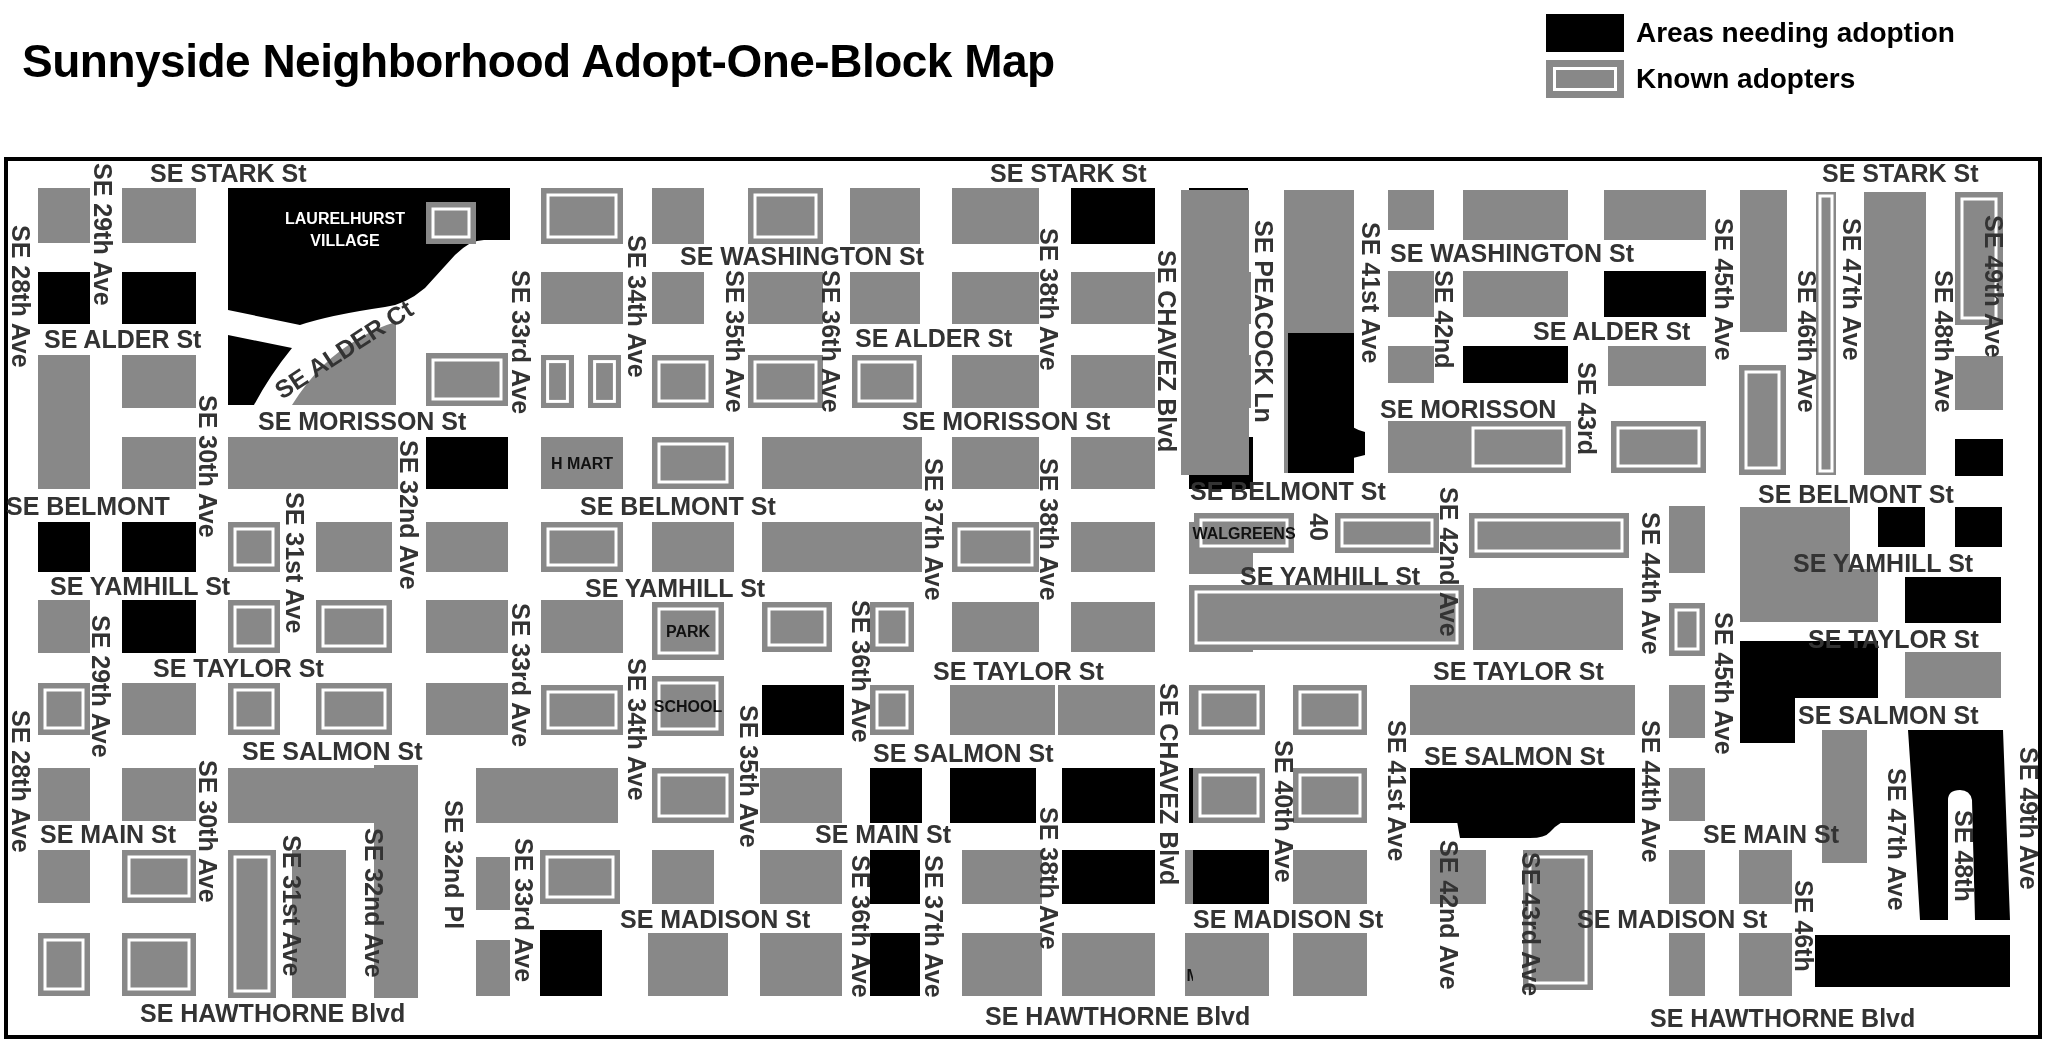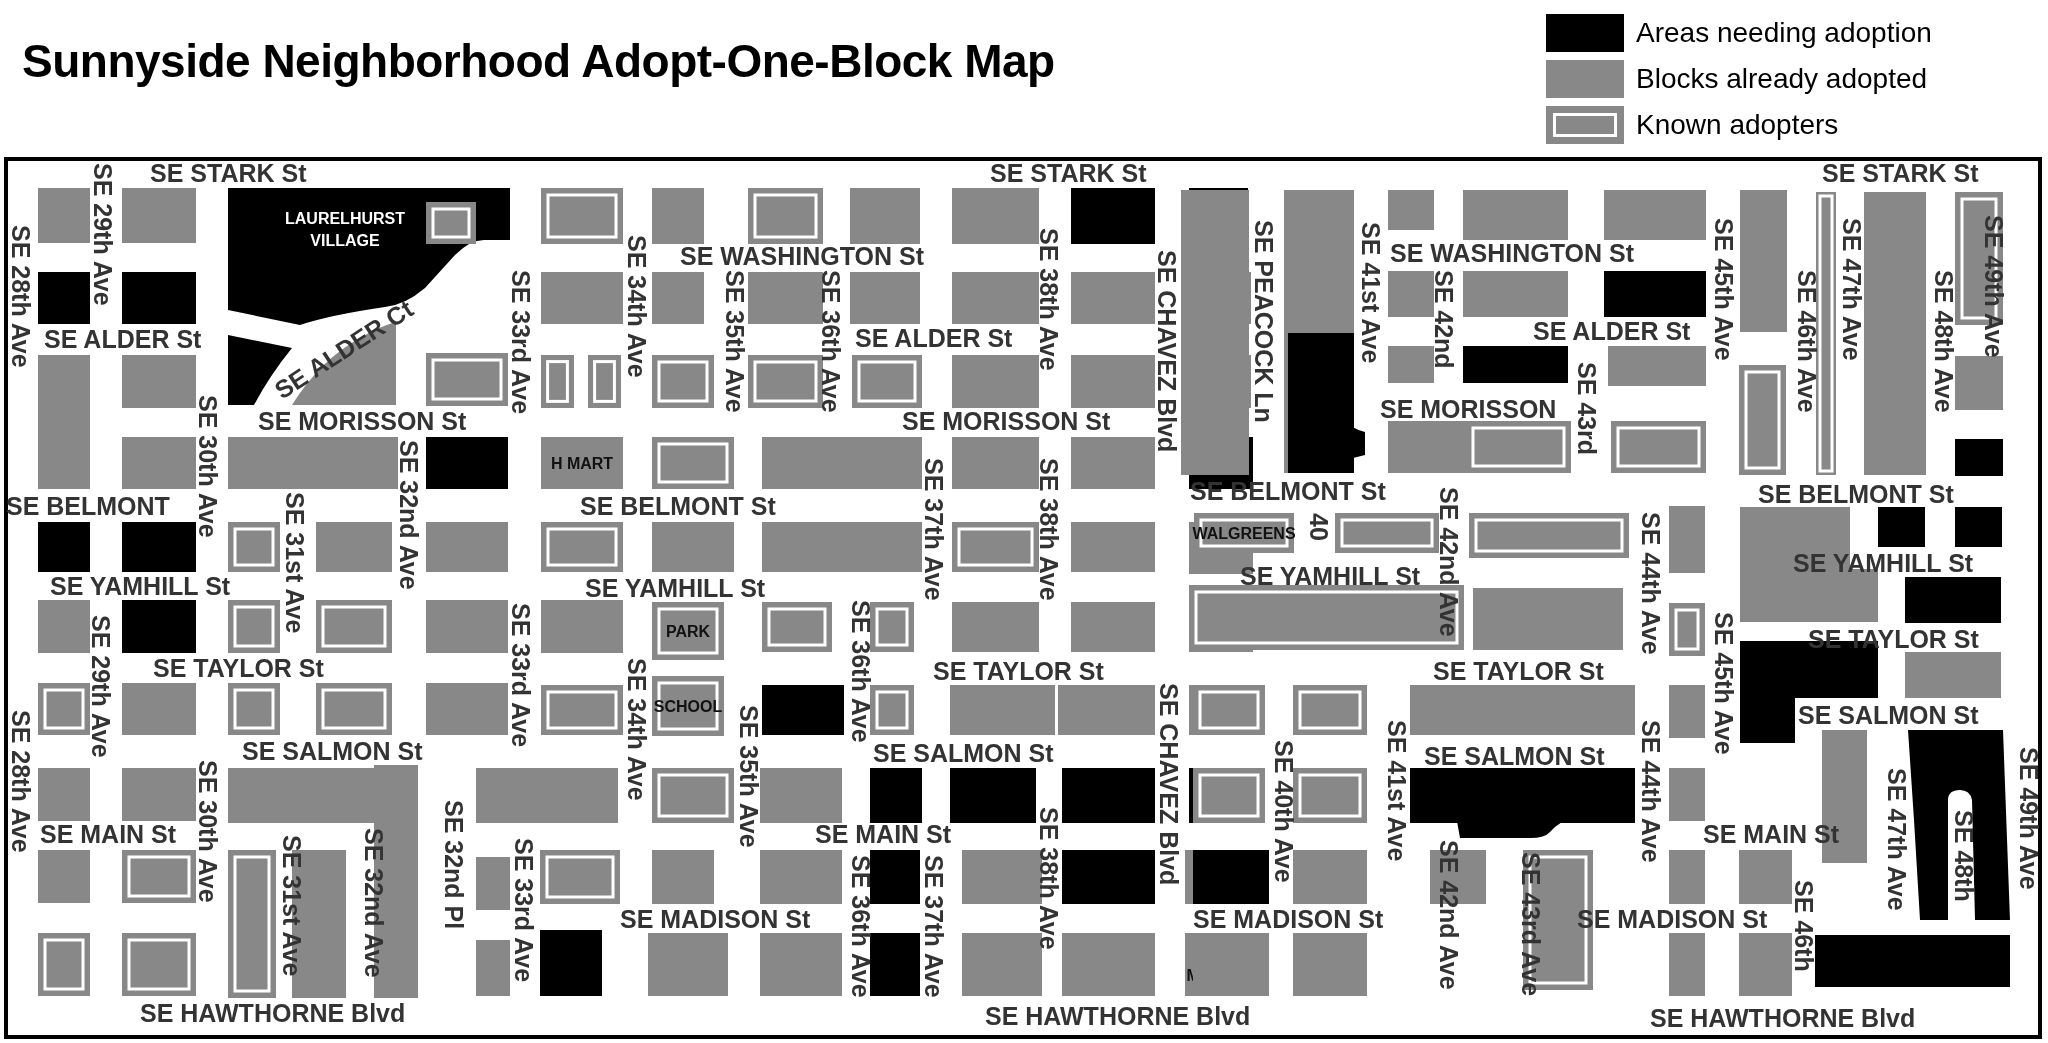--- a/index.html
+++ b/index.html
@@ -5,41 +5,37 @@
   html, body { margin: 0; padding: 0; background: #ffffff; }
   body { width: 2048px; height: 1043px; position: relative; overflow: hidden; font-family: "Liberation Sans", sans-serif; }
   .title { position: absolute; left: 14px; top: 34px; font-size: 46px; font-weight: bold; color: #000; line-height: 54px; letter-spacing: -0.5px; margin-left: 8px; }
   .legend { position: absolute; left: 1546px; top: 10px; }
   .legend-row { display: flex; align-items: center; height: 46px; }
   .swatch { width: 78px; height: 38px; box-sizing: border-box; margin-right: 12px; }
   .swatch.need { background: #000; }
   .swatch.adopted { background: #888888; }
   .swatch.known { background: #888888; position: relative; }
   .swatch.known::after { content: ""; position: absolute; left: 7px; top: 7px; right: 7px; bottom: 7px; border: 3px solid #fff; box-sizing: border-box; }
-  .legend-label { font-size: 28px; font-weight: normal; color: #000; }
+  .legend-label { font-size: 28px; font-weight: bold; color: #000; }
   .map-frame { position: absolute; left: 4px; top: 157px; width: 2038px; height: 882px; border: 4px solid #000; box-sizing: border-box; background: #fff; }
   svg { position: absolute; left: 0; top: 0; }
   .lbl { font-family: "Liberation Sans", sans-serif; font-weight: bold; fill: #333333; font-size: 25px; }
   .place { font-family: "Liberation Sans", sans-serif; fill: #111; font-size: 16px; font-weight: bold; }
 </style>
 </head>
 <body>
 
 <div class="title">
   <div>Sunnyside Neighborhood Adopt-One-Block Map</div>
 </div>
 
 <div class="legend">
   <div class="legend-row">
     <div class="swatch need"></div>
     <span class="legend-label">Areas needing adoption</span>
-  </div>
-  <div class="legend-row">
-    <div class="swatch adopted"></div>
-    <span class="legend-label">Blocks already adopted</span>
   </div>
   <div class="legend-row">
     <div class="swatch known"></div>
     <span class="legend-label">Known adopters</span>
   </div>
 </div>
 
 <div class="map-frame"></div>
 
 <svg id="map-svg" width="2048" height="1043" viewBox="0 0 2048 1043">

